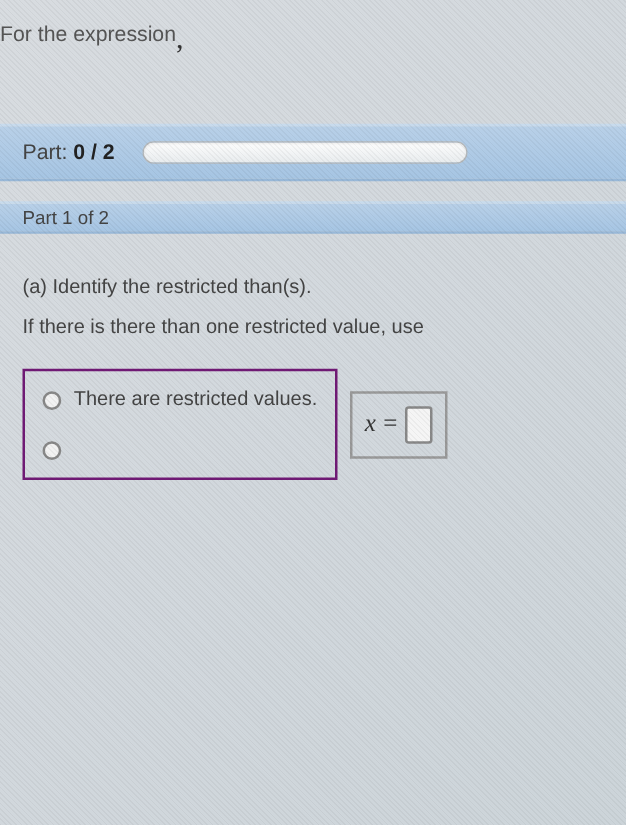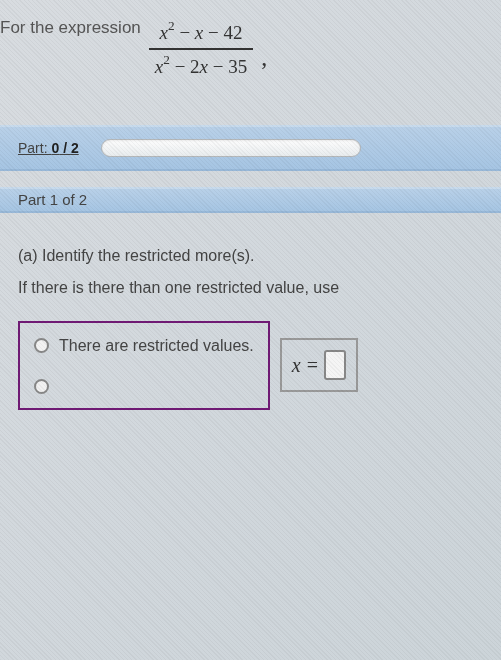--- a/index.html
+++ b/index.html
@@ -79,22 +79,21 @@
       height: 46px;
       margin-top: 26px;
       display: flex;
       align-items: center;
       padding-left: 18px;
       border-top: 2px solid #c8dbed;
       border-bottom: 2px solid #98b8d8;
     }
     .progress-label {
       color: #444;
-      font-size: 14px;
-      text-decoration: underline;
+      font-size: 17px;
     }
     .progress-numbers {
       font-weight: bold;
       color: #222;
     }
     .progress-bar-track {
       margin-left: 22px;
       width: 260px;
       height: 18px;
       background: linear-gradient(to bottom, #fdfdfd 0%, #e8ecee 100%);
@@ -178,41 +177,36 @@
       font-style: normal;
     }
   </style>
 </head>
 <body>
 
 <div class="noise-overlay"></div>
 
 <div class="expression-line">
   <span class="expression-text">For the expression</span>
-  <span class="fraction">
-    <span class="numerator"><span class="var-x">x</span><span class="sup">2</span> <span class="const-num">−</span> <span class="var-x">x</span> <span class="const-num">− 42</span></span>
-    <span class="fraction-bar"></span>
-    <span class="denominator"><span class="var-x">x</span><span class="sup">2</span> <span class="const-num">− 2</span><span class="var-x">x</span> <span class="const-num">− 35</span></span>
-  </span>
   <span class="comma-after">,</span>
 </div>
 
 <div class="progress-band">
   <span class="progress-label">
     <span>Part: </span><span class="progress-numbers"><span>0</span><span> / </span><span>2</span></span>
   </span>
   <div class="progress-bar-track"></div>
 </div>
 
 <div class="subpart-band">
   <span>Part 1 of 2</span>
 </div>
 
 <div class="question-area">
-  <div class="question-line1">(a) Identify the restricted more(s).</div>
+  <div class="question-line1">(a) Identify the restricted than(s).</div>
   <div class="question-line2">If there is there than one restricted value, use </div>
 
   <div class="answer-box-row">
     <div class="options-box">
       <div class="radio-option">
         <span class="radio-circle"></span>
         <span>There are restricted values.</span>
       </div>
       <div class="radio-option">
         <span class="radio-circle"></span>

